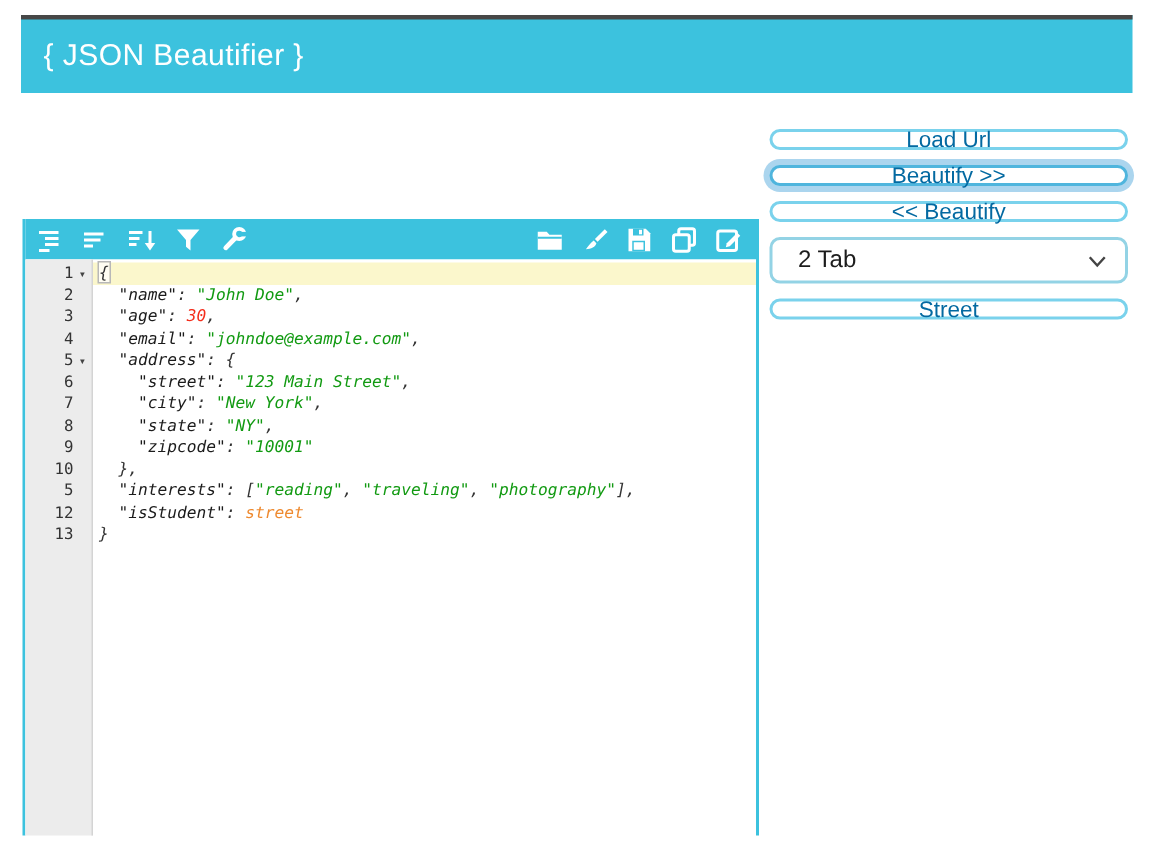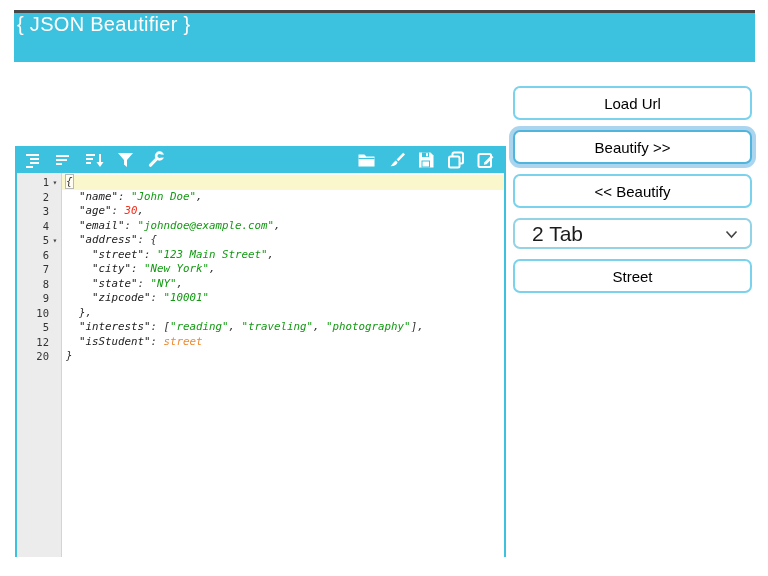--- a/index.html
+++ b/index.html
@@ -3,21 +3,21 @@
 <meta charset="utf-8">
 <style>
   * { box-sizing: border-box; margin: 0; padding: 0; }
   html, body { width: 768px; height: 576px; background: #fff; overflow: hidden; }
   body { position: relative; font-family: "Liberation Sans", sans-serif; }
 
   
   .app-header {
     position: absolute; left: 14px; top: 10px; width: 741px; height: 52px;
     background: #3cc2de; border-top: 3px solid #474747;
-    display: flex; align-items: flex-start; padding-left: 3px;
+    display: flex; align-items: center; padding-left: 15px;
   }
   .app-title { color: #ffffff; font-size: 20px; font-weight: 500; letter-spacing: .3px; }
 
   
   .editor {
     position: absolute; left: 15px; top: 146px; width: 491px; height: 411px;
     border-left: 2px solid #3cc2de; border-right: 2px solid #3cc2de;
     background: #fff;
   }
   .toolbar {
@@ -51,28 +51,28 @@
   .t-bool { color: #ee8a30; }
   .t-punc { color: #333333; }
   .t-box  { outline: 1px solid #b8b8b8; background: #fffdf2; }
 
   
   .side {
     position: absolute; left: 513px; top: 86px; width: 239px;
     display: flex; flex-direction: column; gap: 10px;
   }
   .btn {
-    height: 34px; border: 2px solid #7ad2ec; border-radius: 7px; background: #fff;
-    color: #000000; font-size: 15px; font-family: "Liberation Sans", sans-serif;
+    height: 14px; border: 2px solid #7ad2ec; border-radius: 7px; background: #fff;
+    color: #0369a1; font-size: 15px; font-family: "Liberation Sans", sans-serif;
     display: flex; align-items: center; justify-content: center; cursor: pointer;
   }
   .btn.focus { border-color: #4fb5dd; box-shadow: 0 0 0 4px #abd5ee; text-align: right; }
   .sel {
     height: 31px; border: 2px solid #93d3e5; border-radius: 7px; background: #fff;
-    color: #1c1c1c; font-size: 21px; display: flex; align-items: center;
+    color: #1c1c1c; font-size: 16px; display: flex; align-items: center;
     padding-left: 17px; position: relative; cursor: pointer;
   }
   .sel .chev { position: absolute; right: 12px; top: 10px; }
 </style>
 </head>
 <body>
 
 <div class="app-header">
   <div class="app-title">{ JSON Beautifier }</div>
 </div>
@@ -214,21 +214,21 @@
         </div>
         <div class="ln">
           <span class="num">5</span>
           <span class="fold"></span>
         </div>
         <div class="ln">
           <span class="num">12</span>
           <span class="fold"></span>
         </div>
         <div class="ln">
-          <span class="num">20</span>
+          <span class="num">13</span>
           <span class="fold"></span>
         </div>
       </div>
     <div class="code">
         <div class="cl active"><span class="t-punc t-box">{</span></div>
         <div class="cl"><span class="t-ws">  </span><span class="t-key">"name"</span><span class="t-punc">: </span><span class="t-str">"John Doe"</span><span class="t-punc">,</span></div>
         <div class="cl"><span class="t-ws">  </span><span class="t-key">"age"</span><span class="t-punc">: </span><span class="t-num">30</span><span class="t-punc">,</span></div>
         <div class="cl"><span class="t-ws">  </span><span class="t-key">"email"</span><span class="t-punc">: </span><span class="t-str">"johndoe@example.com"</span><span class="t-punc">,</span></div>
         <div class="cl"><span class="t-ws">  </span><span class="t-key">"address"</span><span class="t-punc">: </span><span class="t-punc">{</span></div>
         <div class="cl"><span class="t-ws">    </span><span class="t-key">"street"</span><span class="t-punc">: </span><span class="t-str">"123 Main Street"</span><span class="t-punc">,</span></div>

